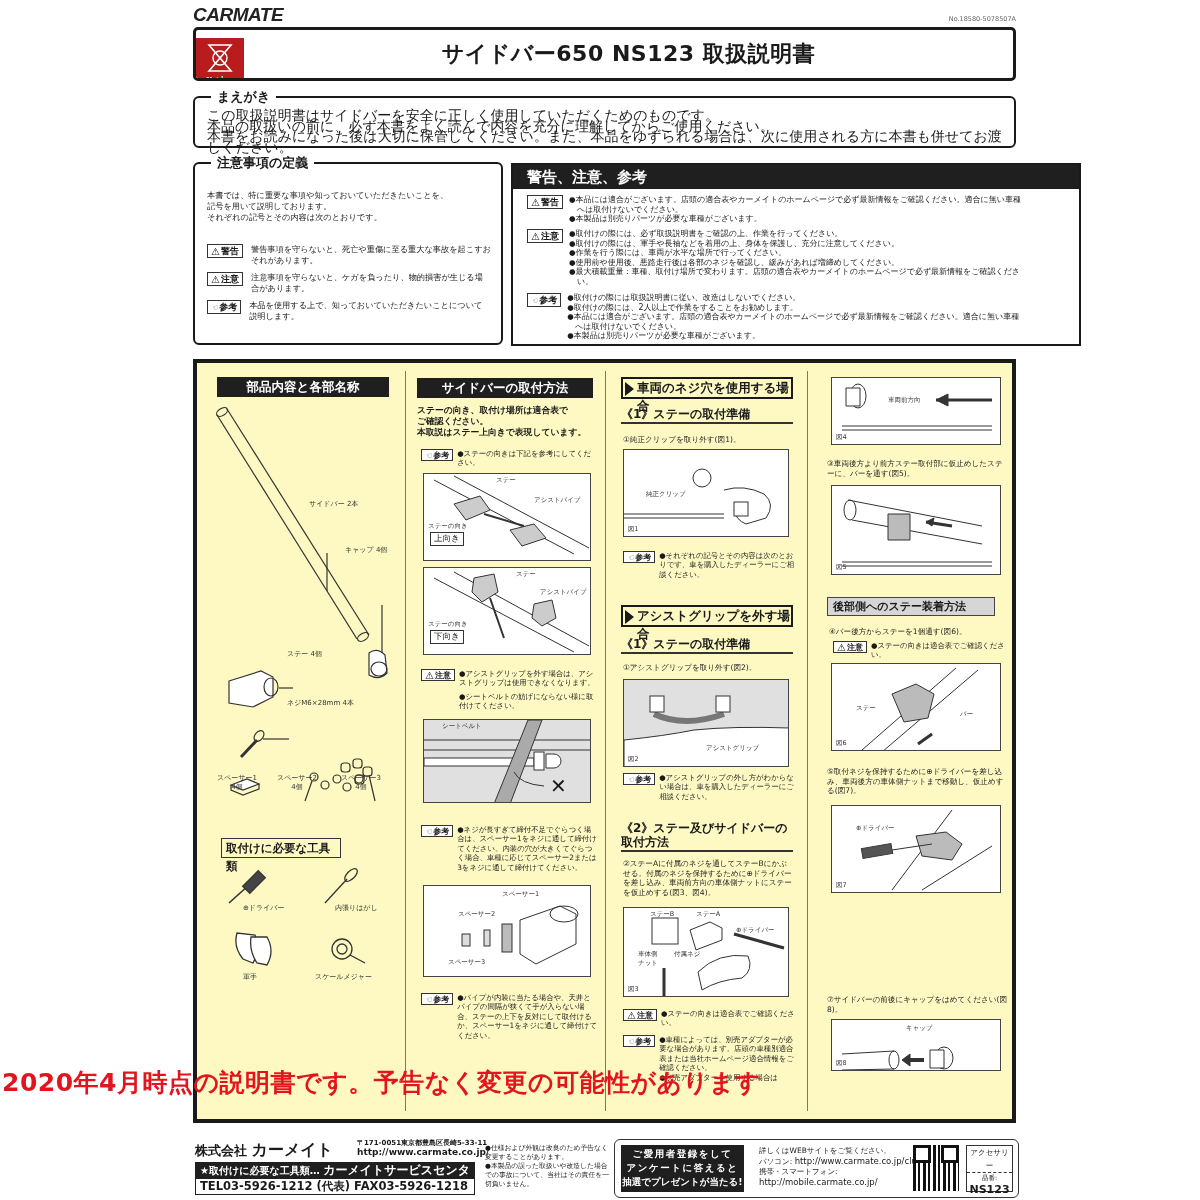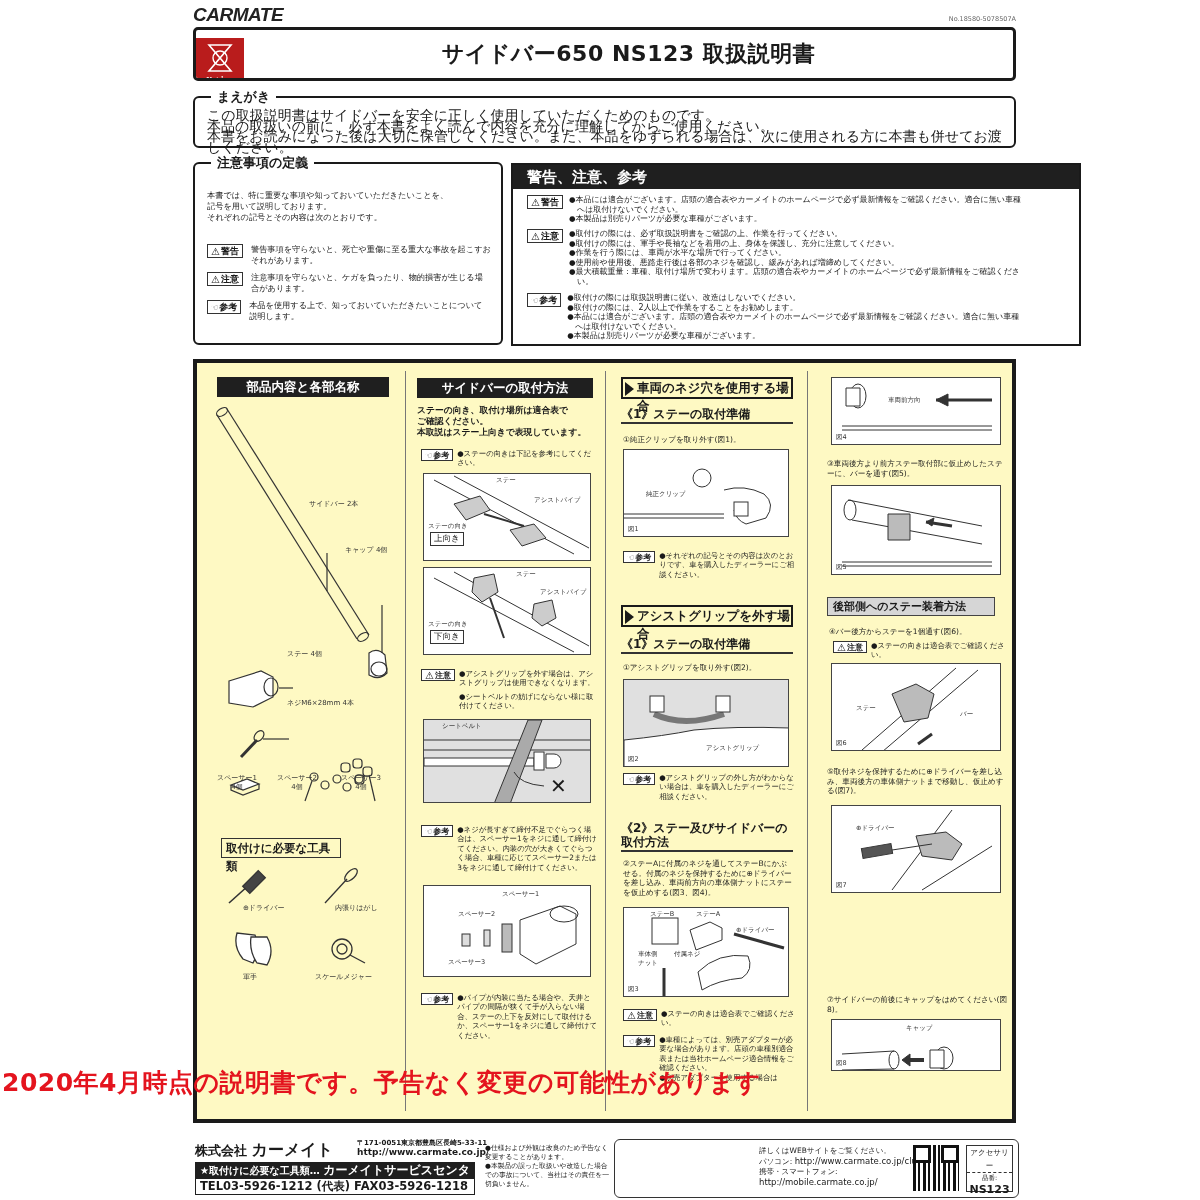--- a/index.html
+++ b/index.html
@@ -522,20 +522,25 @@
 <div class="abs svc">
   <span>★取付けに必要な工具類…</span>
   <span class="big">カーメイトサービスセンター</span>
 </div>
 <div class="abs tel">TEL03-5926-1212 (代表) FAX03-5926-1218</div>
 <div class="abs disclaim">
   <div>●仕様および外観は改良のため予告なく変更することがあります。</div>
   <div>●本製品の誤った取扱いや改造した場合での事故について、当社はその責任を一切負いません。</div>
 </div>
 <div class="abs regbox">
+  <div class="regdark">
+    <div>ご愛用者登録をして</div>
+    <div>アンケートに答えると</div>
+    <div style="letter-spacing:0">抽選でプレゼントが当たる!</div>
+  </div>
   <div class="reginfo">
     <div>詳しくはWEBサイトをご覧ください。</div>
     <div><span>パソコン:</span> <span class="u">http://www.carmate.co.jp/club/</span></div>
     <div>携帯・スマートフォン:</div>
     <div class="u">http://mobile.carmate.co.jp/</div>
   </div>
   <div class="qr"></div>
   <div class="accbox">
     <div class="a1">アクセサリー</div>
     <div class="a2">品番:</div>

